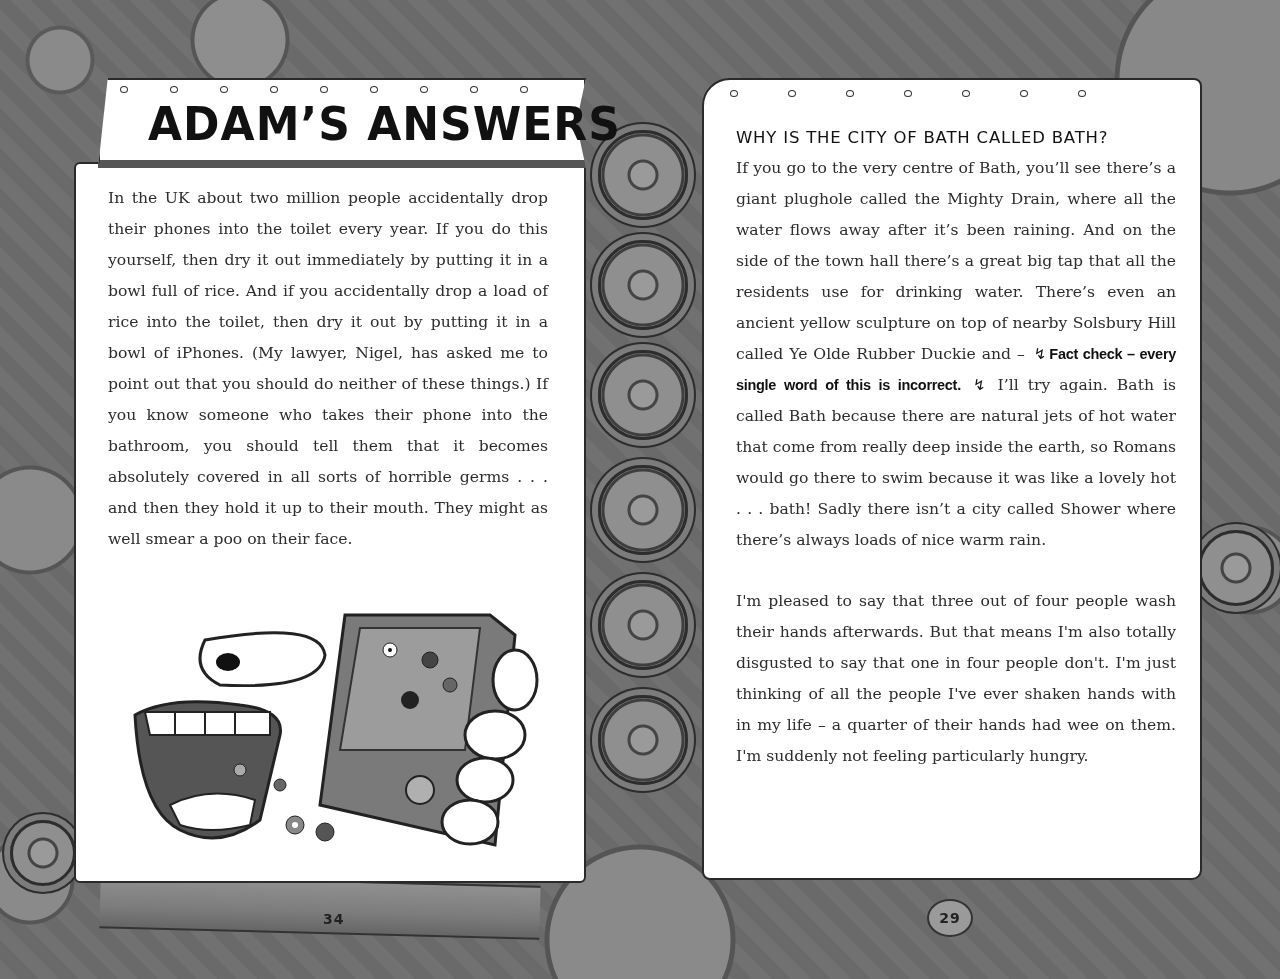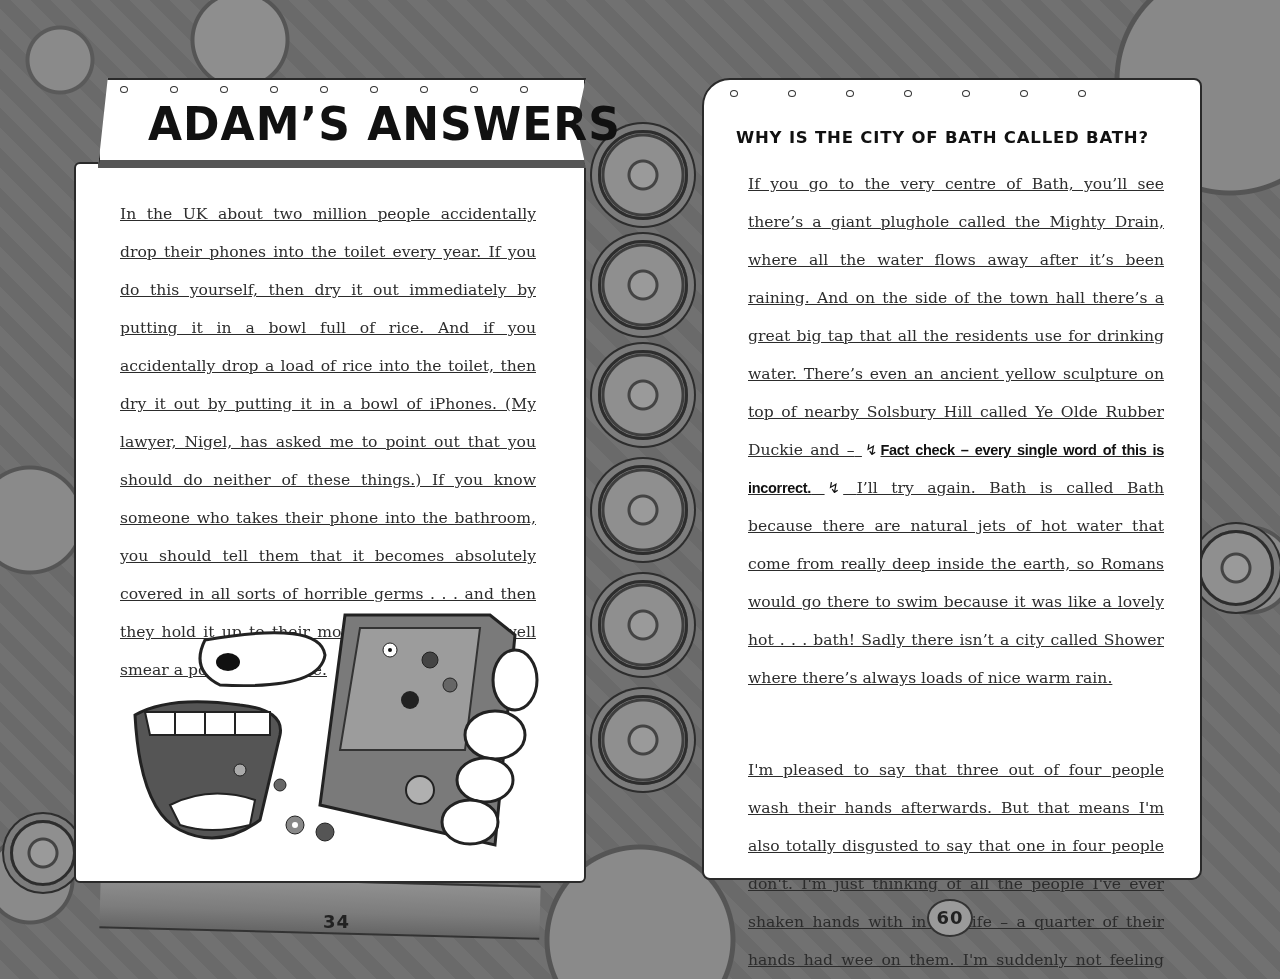--- a/index.html
+++ b/index.html
@@ -40,40 +40,40 @@
   }
   .holes { position: absolute; display: flex; gap: 42px; }
   .hole { width: 6px; height: 5px; border: 1.5px solid #333; border-radius: 50%; }
   .title {
     position: absolute; left: 148px; top: 98px;
     font-family: "DejaVu Sans", sans-serif; font-weight: 900;
     font-size: 44px; letter-spacing: 1px; color: #111;
     transform: scaleY(1.05);
   }
   .heading {
-    font-family: "DejaVu Sans", sans-serif; font-weight: bold;
+    font-family: "DejaVu Sans", sans-serif; font-weight: normal;
     font-size: 16.5px; letter-spacing: 0.8px; color: #111;
     line-height: 31px; text-transform: uppercase; margin: 0;
   }
   .body-text {
-    font-size: 15.6px; line-height: 38px; color: #2c2c2c;
-    text-align: justify; margin: 12px; text-decoration: underline;
+    font-size: 15.6px; line-height: 31px; color: #2c2c2c;
+    text-align: justify; margin: 0;
   }
   .col-left { position: absolute; left: 108px; top: 183px; width: 440px; }
   .col-right { position: absolute; left: 736px; top: 122px; width: 440px; }
   .gap { height: 30px; }
   .factcheck {
     font-family: "Liberation Sans", sans-serif; font-weight: bold;
     font-size: 14.5px; color: #111; letter-spacing: -0.3px;
   }
   .bolt { display: inline-block; font-size: 15px; color: #111; margin: 0 3px; font-family: "DejaVu Sans", sans-serif; }
   .illus { position: absolute; left: 110px; top: 600px; width: 430px; height: 265px; }
   .pagenum {
     position: absolute; font-family: "DejaVu Sans", sans-serif;
-    font-weight: bold; font-size: 18px; color: #222; letter-spacing: 1px;
+    font-weight: bold; font-size: 14px; color: #222; letter-spacing: 1px;
   }
   .pn-left { left: 323px; top: 911px; }
   .pn-right { left: 932px; top: 902px; width: 42px; height: 34px; border-radius: 50%;
     background: #9a9a9a; border: 2px solid #333; text-align: center; line-height: 34px; left: 927px; top: 899px; }
   .pipe-bottom { position: absolute; left: 100px; top: 880px; width: 440px; height: 50px;
     background: linear-gradient(#909090, #7c7c7c 60%, #666); border-top: 2px solid #333; border-bottom: 2px solid #333; transform: rotate(1.5deg); }
   .gear-col { position: absolute; left: 580px; top: 120px; width: 124px; }
 </style>
 </head>
 <body>
@@ -165,13 +165,13 @@
   <p class="body-text">
     <span>If you go to the very centre of Bath, you’ll see there’s a giant plughole called the Mighty Drain, where all the water flows away after it’s been raining. And on the side of the town hall there’s a great big tap that all the residents use for drinking water. There’s even an ancient yellow sculpture on top of nearby Solsbury Hill called Ye Olde Rubber Duckie and –</span>
     <span class="bolt">↯</span><span class="factcheck">Fact check – every single word of this is incorrect.</span>
     <span class="bolt">↯</span>
     <span>I’ll try again. Bath is called Bath because there are natural jets of hot water that come from really deep inside the earth, so Romans would go there to swim because it was like a lovely hot . . . bath! Sadly there isn’t a city called Shower where there’s always loads of nice warm rain.</span>
   </p>
   <div class="gap"></div>
   <p class="body-text">I'm pleased to say that three out of four people wash their hands afterwards. But that means I'm also totally disgusted to say that one in four people don't. I'm just thinking of all the people I've ever shaken hands with in my life – a quarter of their hands had wee on them. I'm suddenly not feeling particularly hungry.</p>
 </div>
 
-<div class="pagenum pn-right">60</div>
+<div class="pagenum pn-right">29</div>
 
 </body></html>

